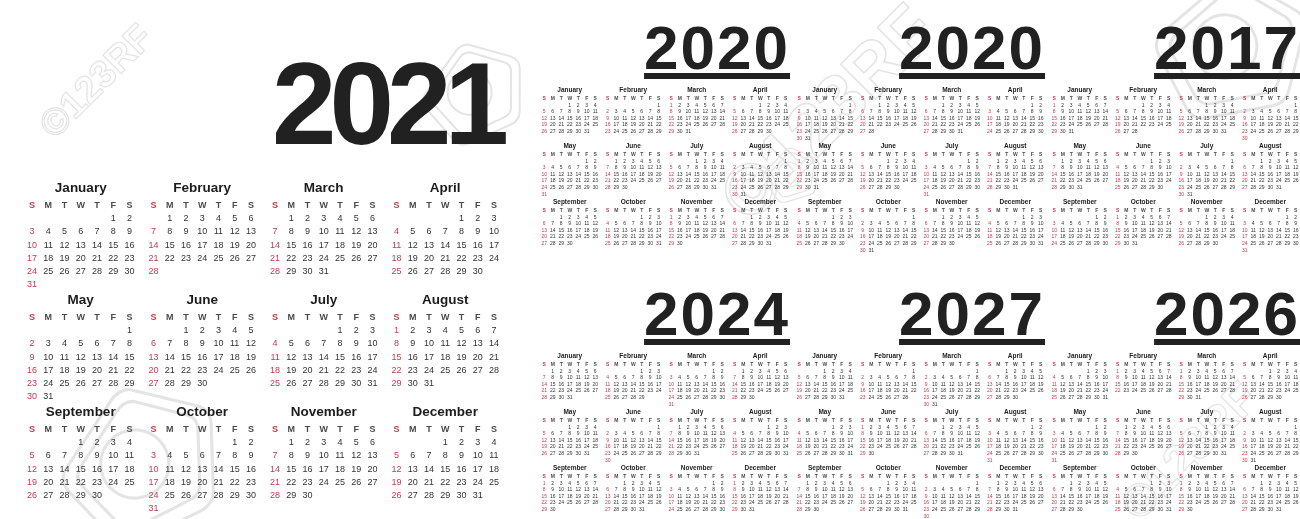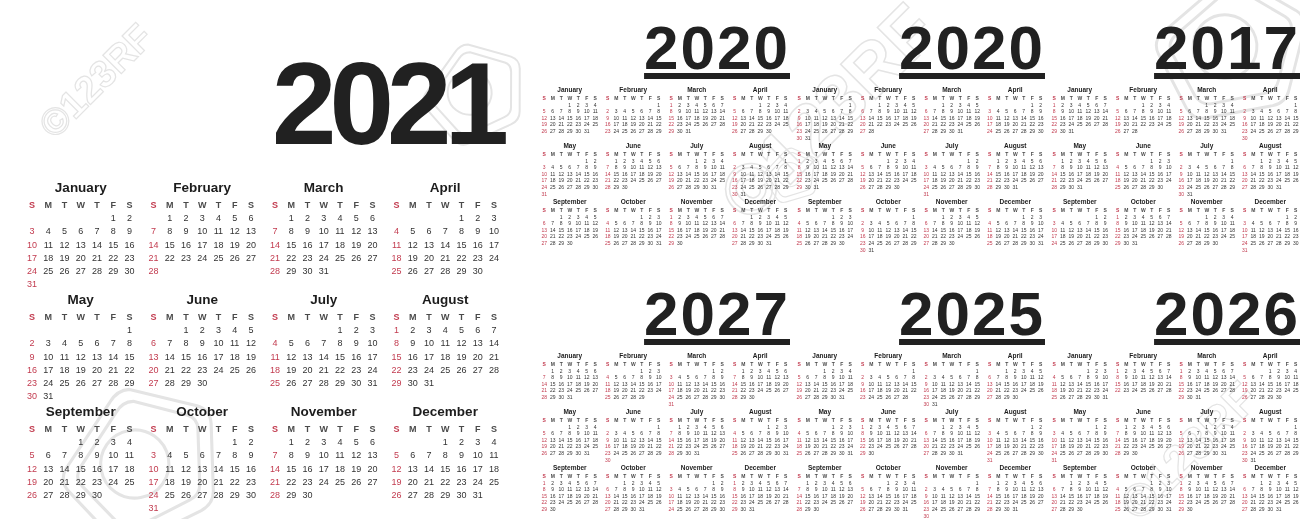--- a/index.html
+++ b/index.html
@@ -2262,21 +2262,21 @@
             <div class="day">28</div>
             <div class="day">29</div>
             <div class="day">30</div>
             <div class="day sun">31</div>
           </div>
         </div>
       </div>
   </section>
 
   <section class="cal small pos-bl">
-    <h2 class="ytitle">2027</h2>
+    <h2 class="ytitle">2024</h2>
     <div class="months">
         <div class="month">
           <div class="mname">January</div>
           <div class="dgrid">
             <div class="dow sun">S</div>
             <div class="dow">M</div>
             <div class="dow">T</div>
             <div class="dow">W</div>
             <div class="dow">T</div>
             <div class="dow">F</div>
@@ -2810,21 +2810,21 @@
             <div class="day">28</div>
             <div class="day sun">29</div>
             <div class="day">30</div>
             <div class="day">31</div>
           </div>
         </div>
       </div>
   </section>
 
   <section class="cal small pos-bm">
-    <h2 class="ytitle">2025</h2>
+    <h2 class="ytitle">2027</h2>
     <div class="months">
         <div class="month">
           <div class="mname">January</div>
           <div class="dgrid">
             <div class="dow sun">S</div>
             <div class="dow">M</div>
             <div class="dow">T</div>
             <div class="dow">W</div>
             <div class="dow">T</div>
             <div class="dow">F</div>

